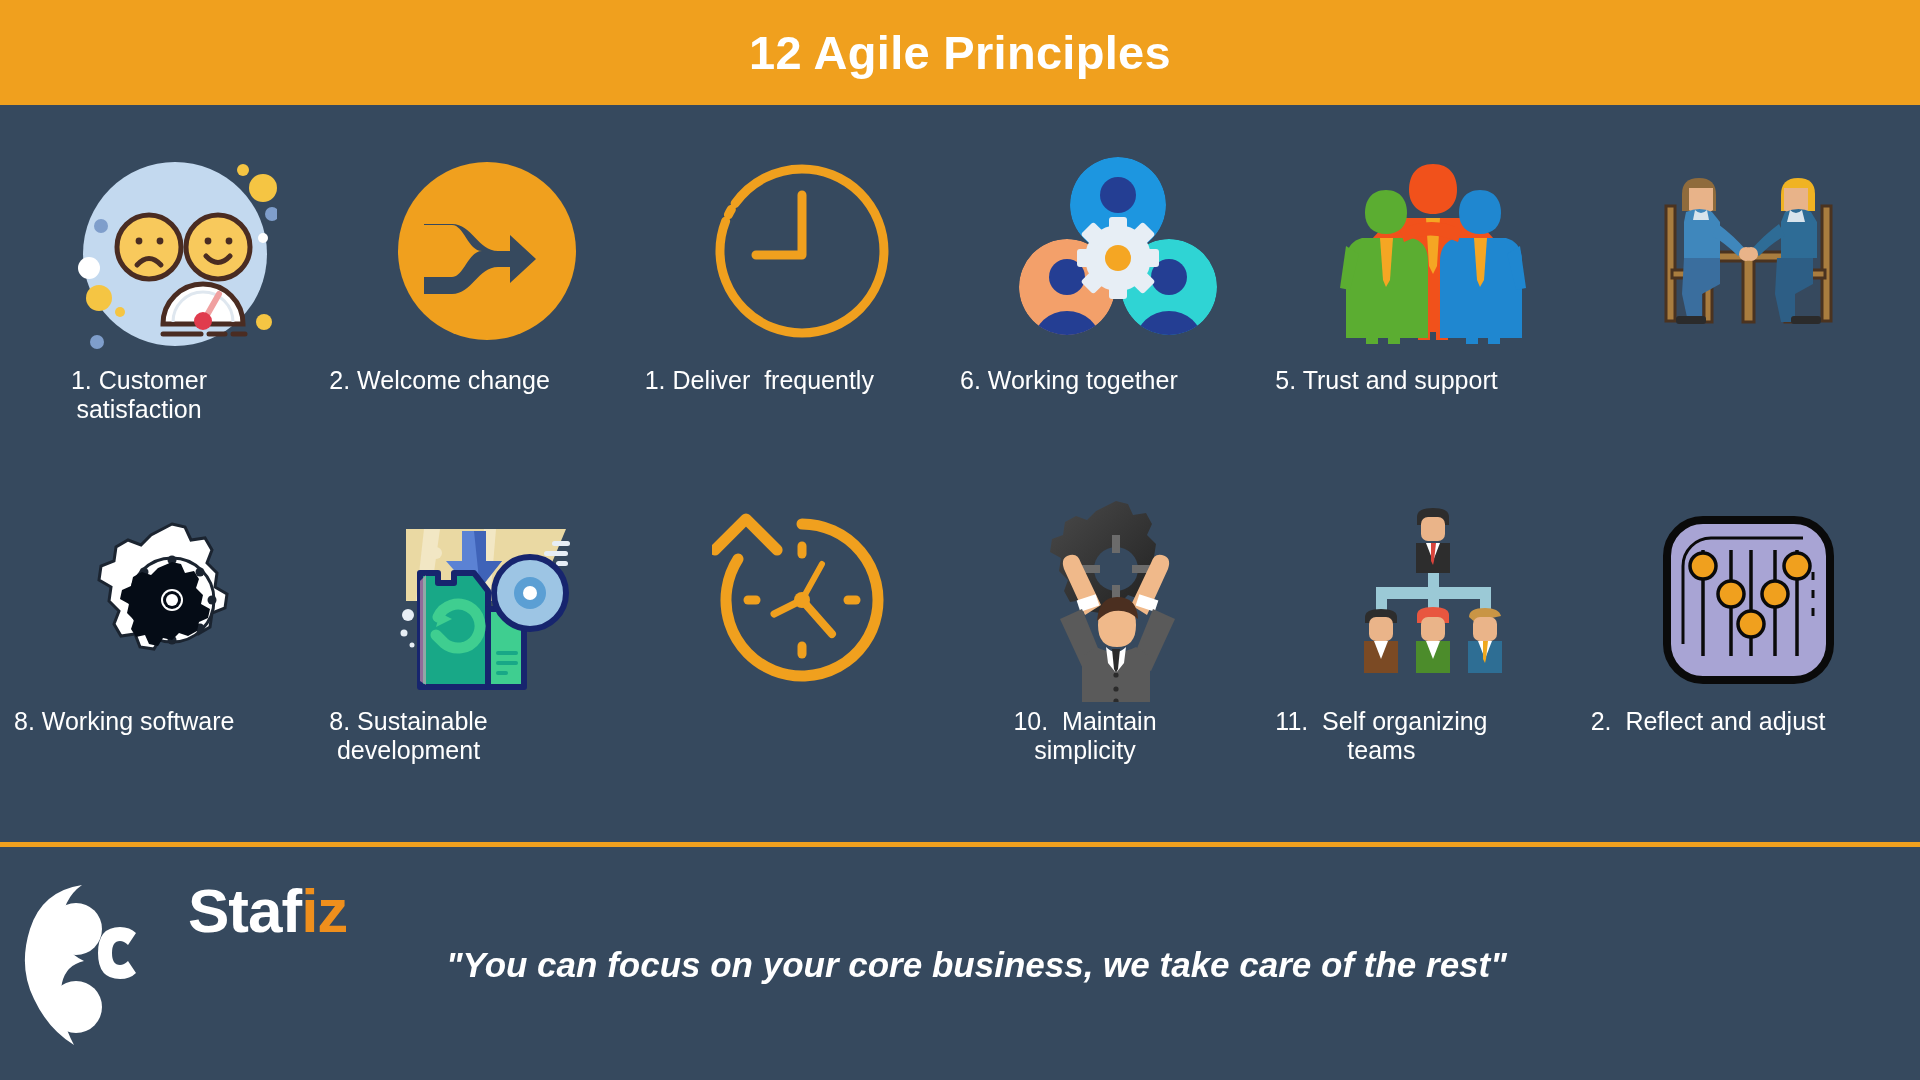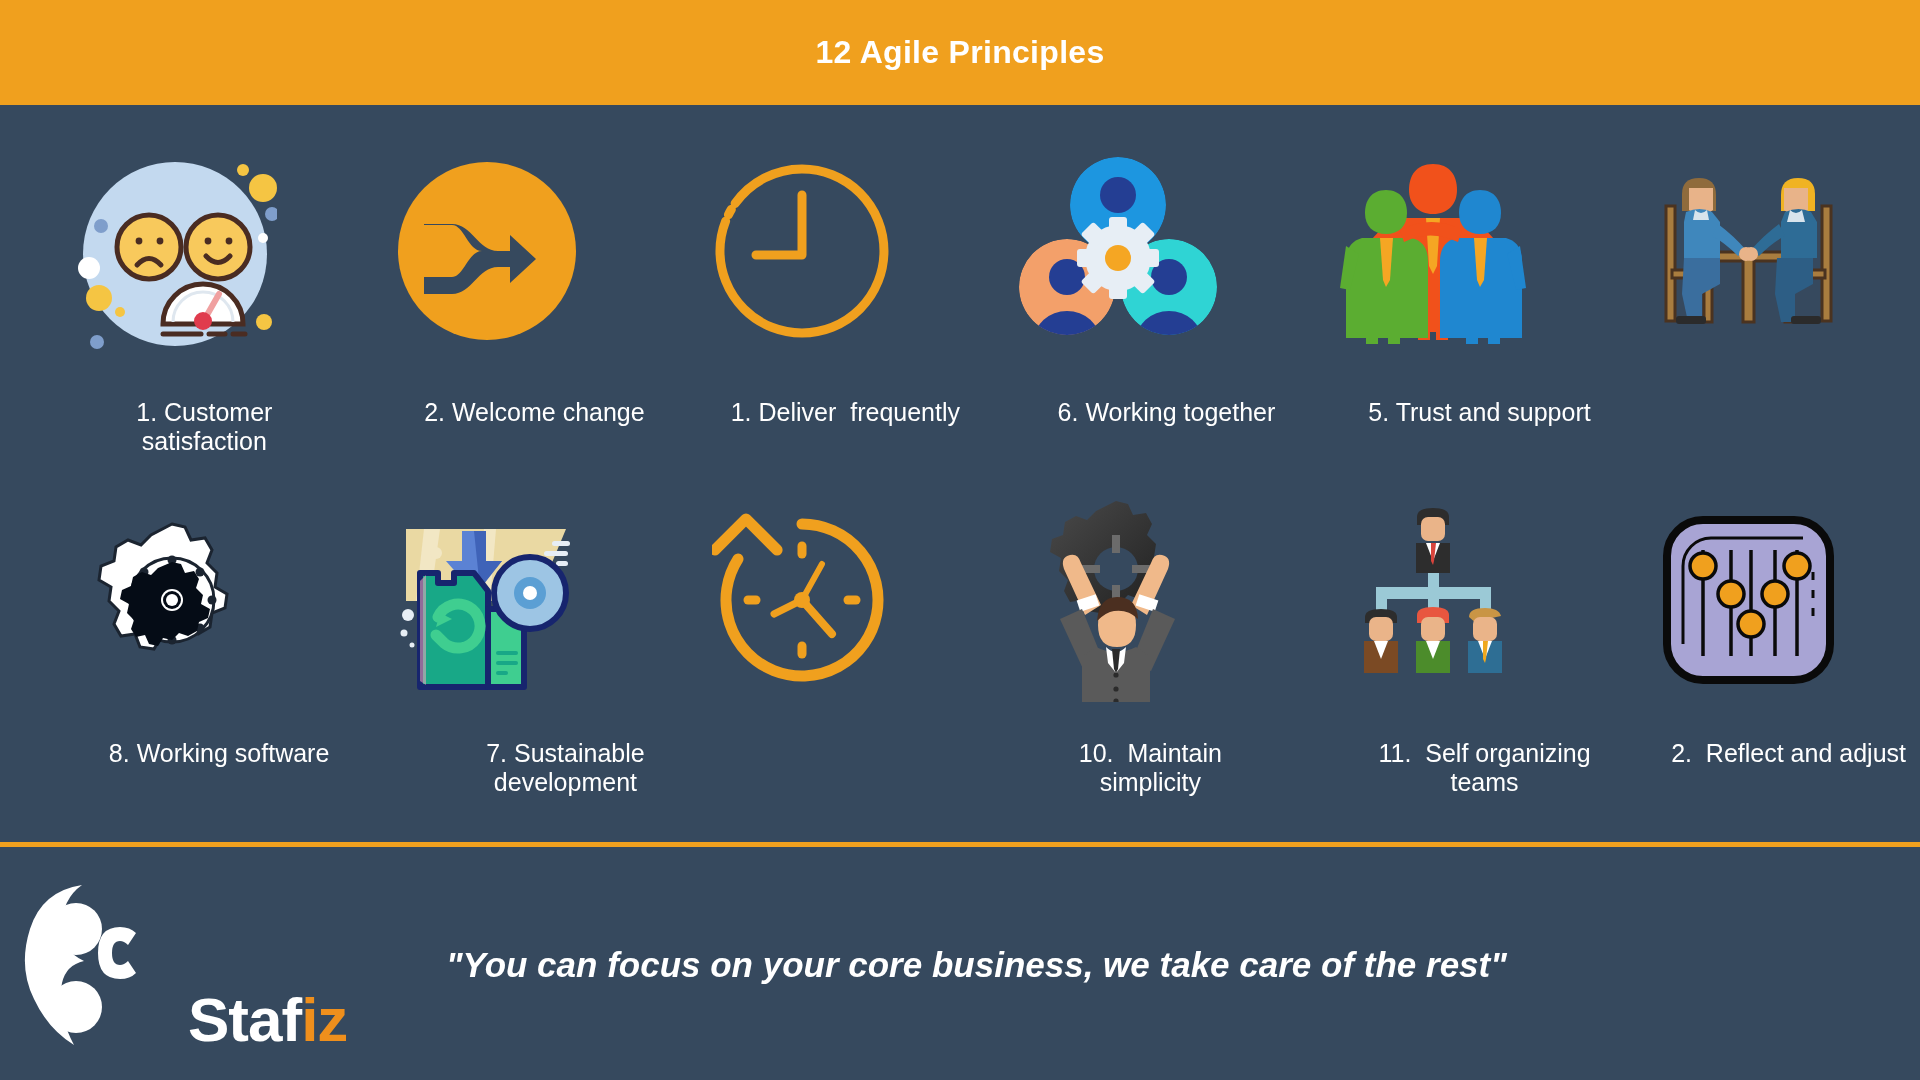--- a/index.html
+++ b/index.html
@@ -11,45 +11,44 @@
   }
 
   
   #header {
     height:108px;
     background:#f0a01e;
     display:flex; align-items:center; justify-content:center;
     border-bottom:3px solid #36495e;
   }
   #header-title {
-    font-size:32px;
+    font-size:47px;
     font-weight:bold;
     color:#ffffff;
     letter-spacing:0.3px;
   }
 
   
   #principles {
     height:730px;
     padding:18px 14px 0 14px;
     display:flex;
     flex-direction:column;
   }
   .prin-row {
     flex:1;
     display:grid;
     grid-template-columns:repeat(6, 1fr);
   }
   .prin-cell {
     display:flex;
     flex-direction:column;
-    align-items:flex-end;
+    align-items:flex-start;
     justify-content:flex-start;
     padding-top:10px;
-    gap:32px;
   }
   .icon-box {
     height:230px;
     width:100%;
     display:flex;
     align-items:center;
     justify-content:center;
   }
   .prin-label {
     font-size:25px;
@@ -68,21 +67,21 @@
     margin:4px 0 0 0;
   }
   #footer {
     height:235px;
     display:flex;
     align-items:center;
     padding-left:16px;
   }
   #logo-wrap {
     display:flex;
-    align-items:flex-end;
+    align-items:flex-start;
     width:430px;
     flex:0 0 430px;
   }
   #logo-word {
     font-size:62px;
     font-weight:bold;
     letter-spacing:-1px;
     margin-left:2px;
   }
   #logo-word .w { color:#ffffff; }
@@ -350,21 +349,21 @@
           <g fill="#18a887">
             <rect x="104" y="144" width="22" height="4" rx="2"></rect>
             <rect x="104" y="154" width="22" height="4" rx="2"></rect>
             <rect x="104" y="164" width="12" height="4" rx="2"></rect>
           </g>
           <circle cx="138" cy="86" r="36" fill="#9dc5e4" stroke="#17256e" stroke-width="6"></circle>
           <circle cx="138" cy="86" r="16" fill="#5b9fd4"></circle>
           <circle cx="138" cy="86" r="7" fill="#ffffff"></circle>
         </svg>
       </div>
-      <div class="prin-label">7. Sustainable
+      <div class="prin-label">8. Sustainable
 development</div>
     </div>
 
     <div class="prin-cell">
       <div class="icon-box">
         <svg width="180" height="180" viewBox="0 0 180 180">
           <path d="M90 14 a76 76 0 1 1 -64 35" fill="none" stroke="#f0a01e" stroke-width="11" stroke-linecap="round"></path>
           <path d="M12 18 h44 v44" fill="none" stroke="#f0a01e" stroke-width="11" stroke-linecap="round" stroke-linejoin="round" transform="rotate(-45 34 40)"></path>
           <g stroke="#f0a01e" stroke-width="9" stroke-linecap="round">
             <line x1="90" y1="36" x2="90" y2="44"></line>

